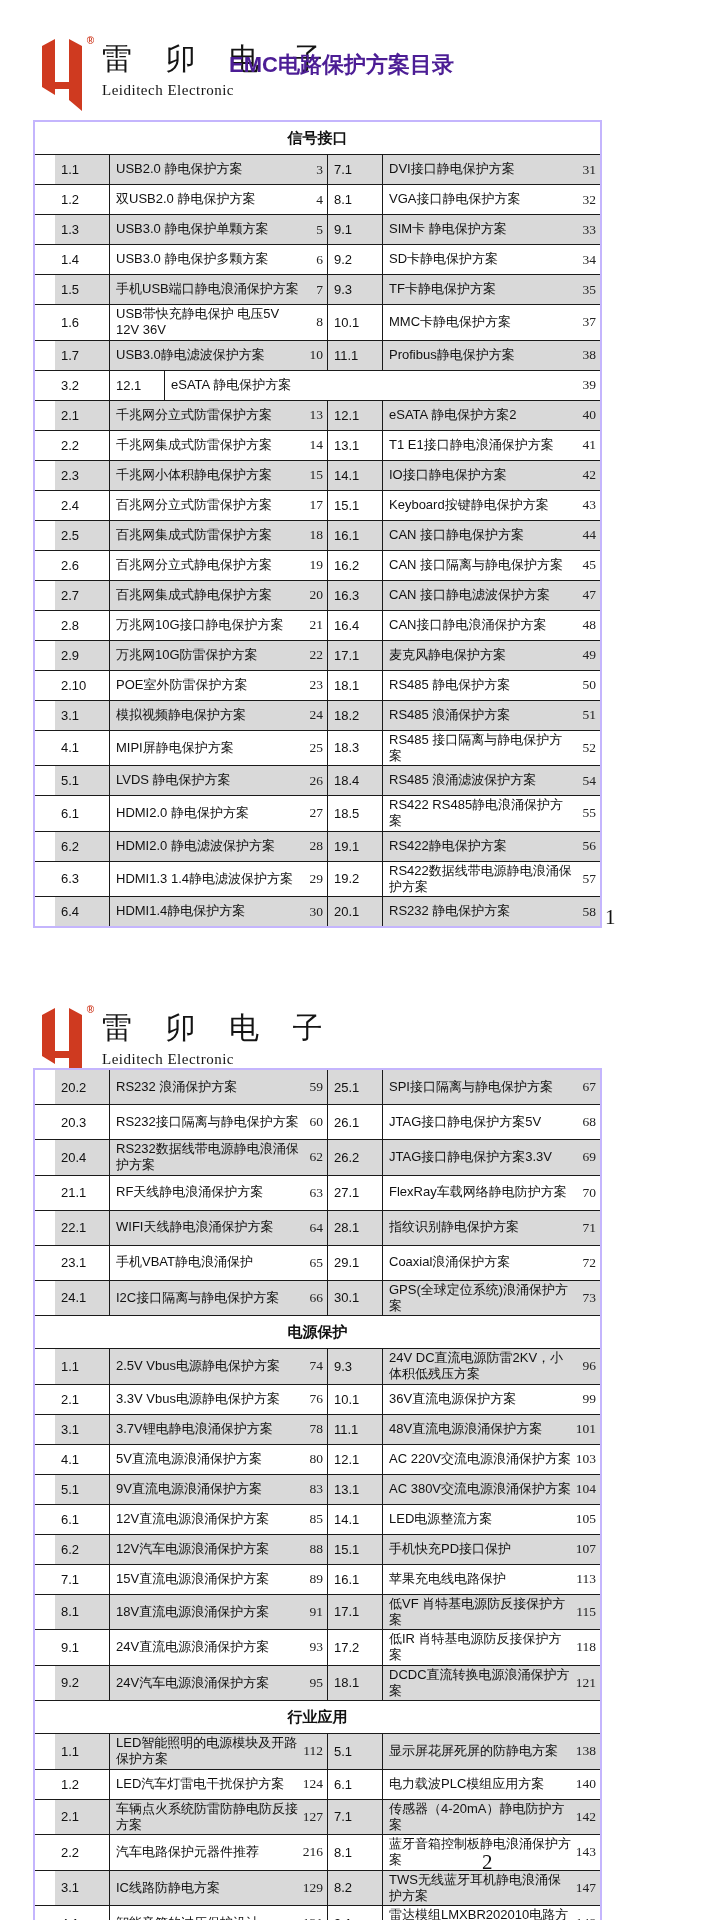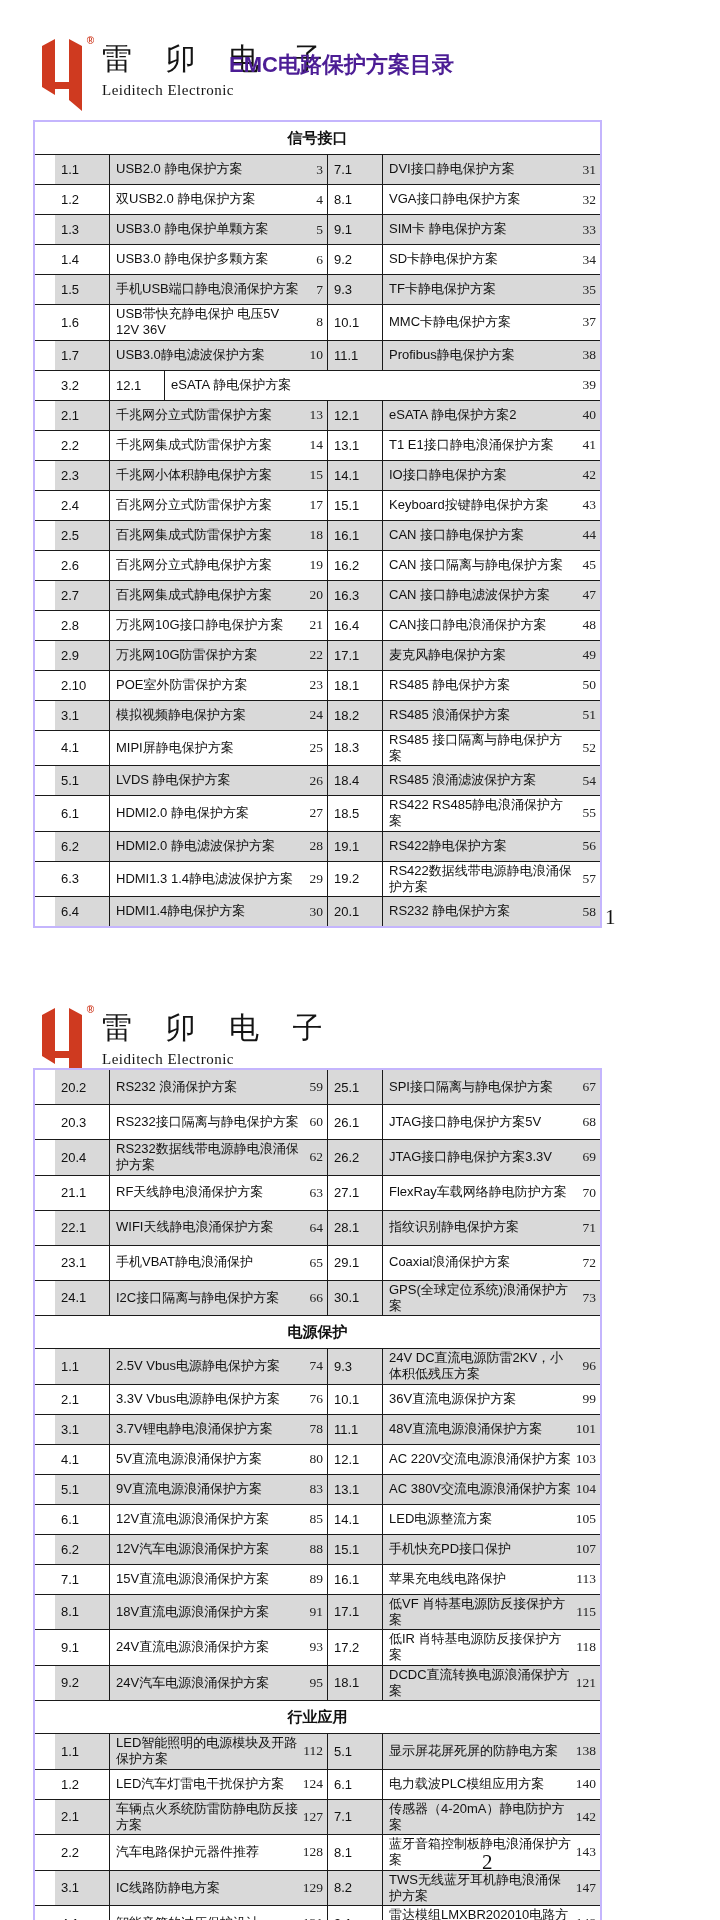--- a/index.html
+++ b/index.html
@@ -638,21 +638,21 @@
           <div class="ci">7.1</div>
           <div class="ct last">
             <span class="t">传感器（4-20mA）静电防护方案</span>
             <span class="p">142</span>
           </div>
         </div>
         <div class="row">
           <div class="ci">2.2</div>
           <div class="ct">
             <span class="t">汽车电路保护元器件推荐</span>
-            <span class="p">128</span>
+            <span class="p">216</span>
           </div>
           <div class="ci">8.1</div>
           <div class="ct last">
             <span class="t">蓝牙音箱控制板静电浪涌保护方案</span>
             <span class="p">143</span>
           </div>
         </div>
         <div class="row alt">
           <div class="ci">3.1</div>
           <div class="ct">

